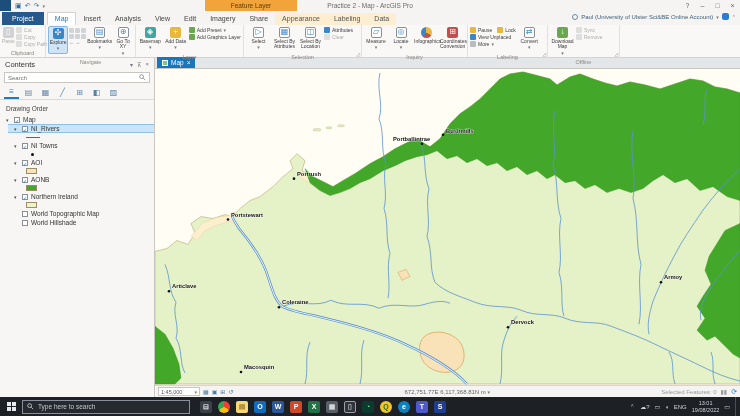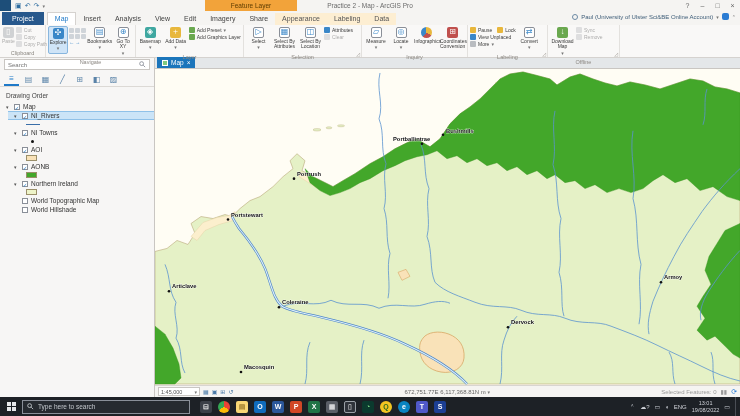--- a/index.html
+++ b/index.html
@@ -363,20 +363,28 @@
       <div class="rlabel">Offline</div>
       <span class="launcher">◿</span>
     </div>
 
     <div style="flex:1"></div>
   </div>
 
   <div class="main">
 
     <div class="contents">
+      <div class="cp-head">
+        <span>Contents</span>
+        <span class="cp-icons">
+          <span>▾</span>
+          <span>⊼</span>
+          <span>×</span>
+        </span>
+      </div>
       <div class="cp-search">
         <input readonly="" placeholder="Search" style="">
         <svg width="7" height="7" viewBox="0 0 8 8">
           <circle cx="3" cy="3" r="2.2" fill="none" stroke="#8a8f98" stroke-width="1"></circle>
           <line x1="4.8" y1="4.8" x2="7" y2="7" stroke="#8a8f98" stroke-width="1"></line>
         </svg>
       </div>
       <div class="cp-tabs">
         <div class="cp-tab active">≡</div>
         <div class="cp-tab">▤</div>

